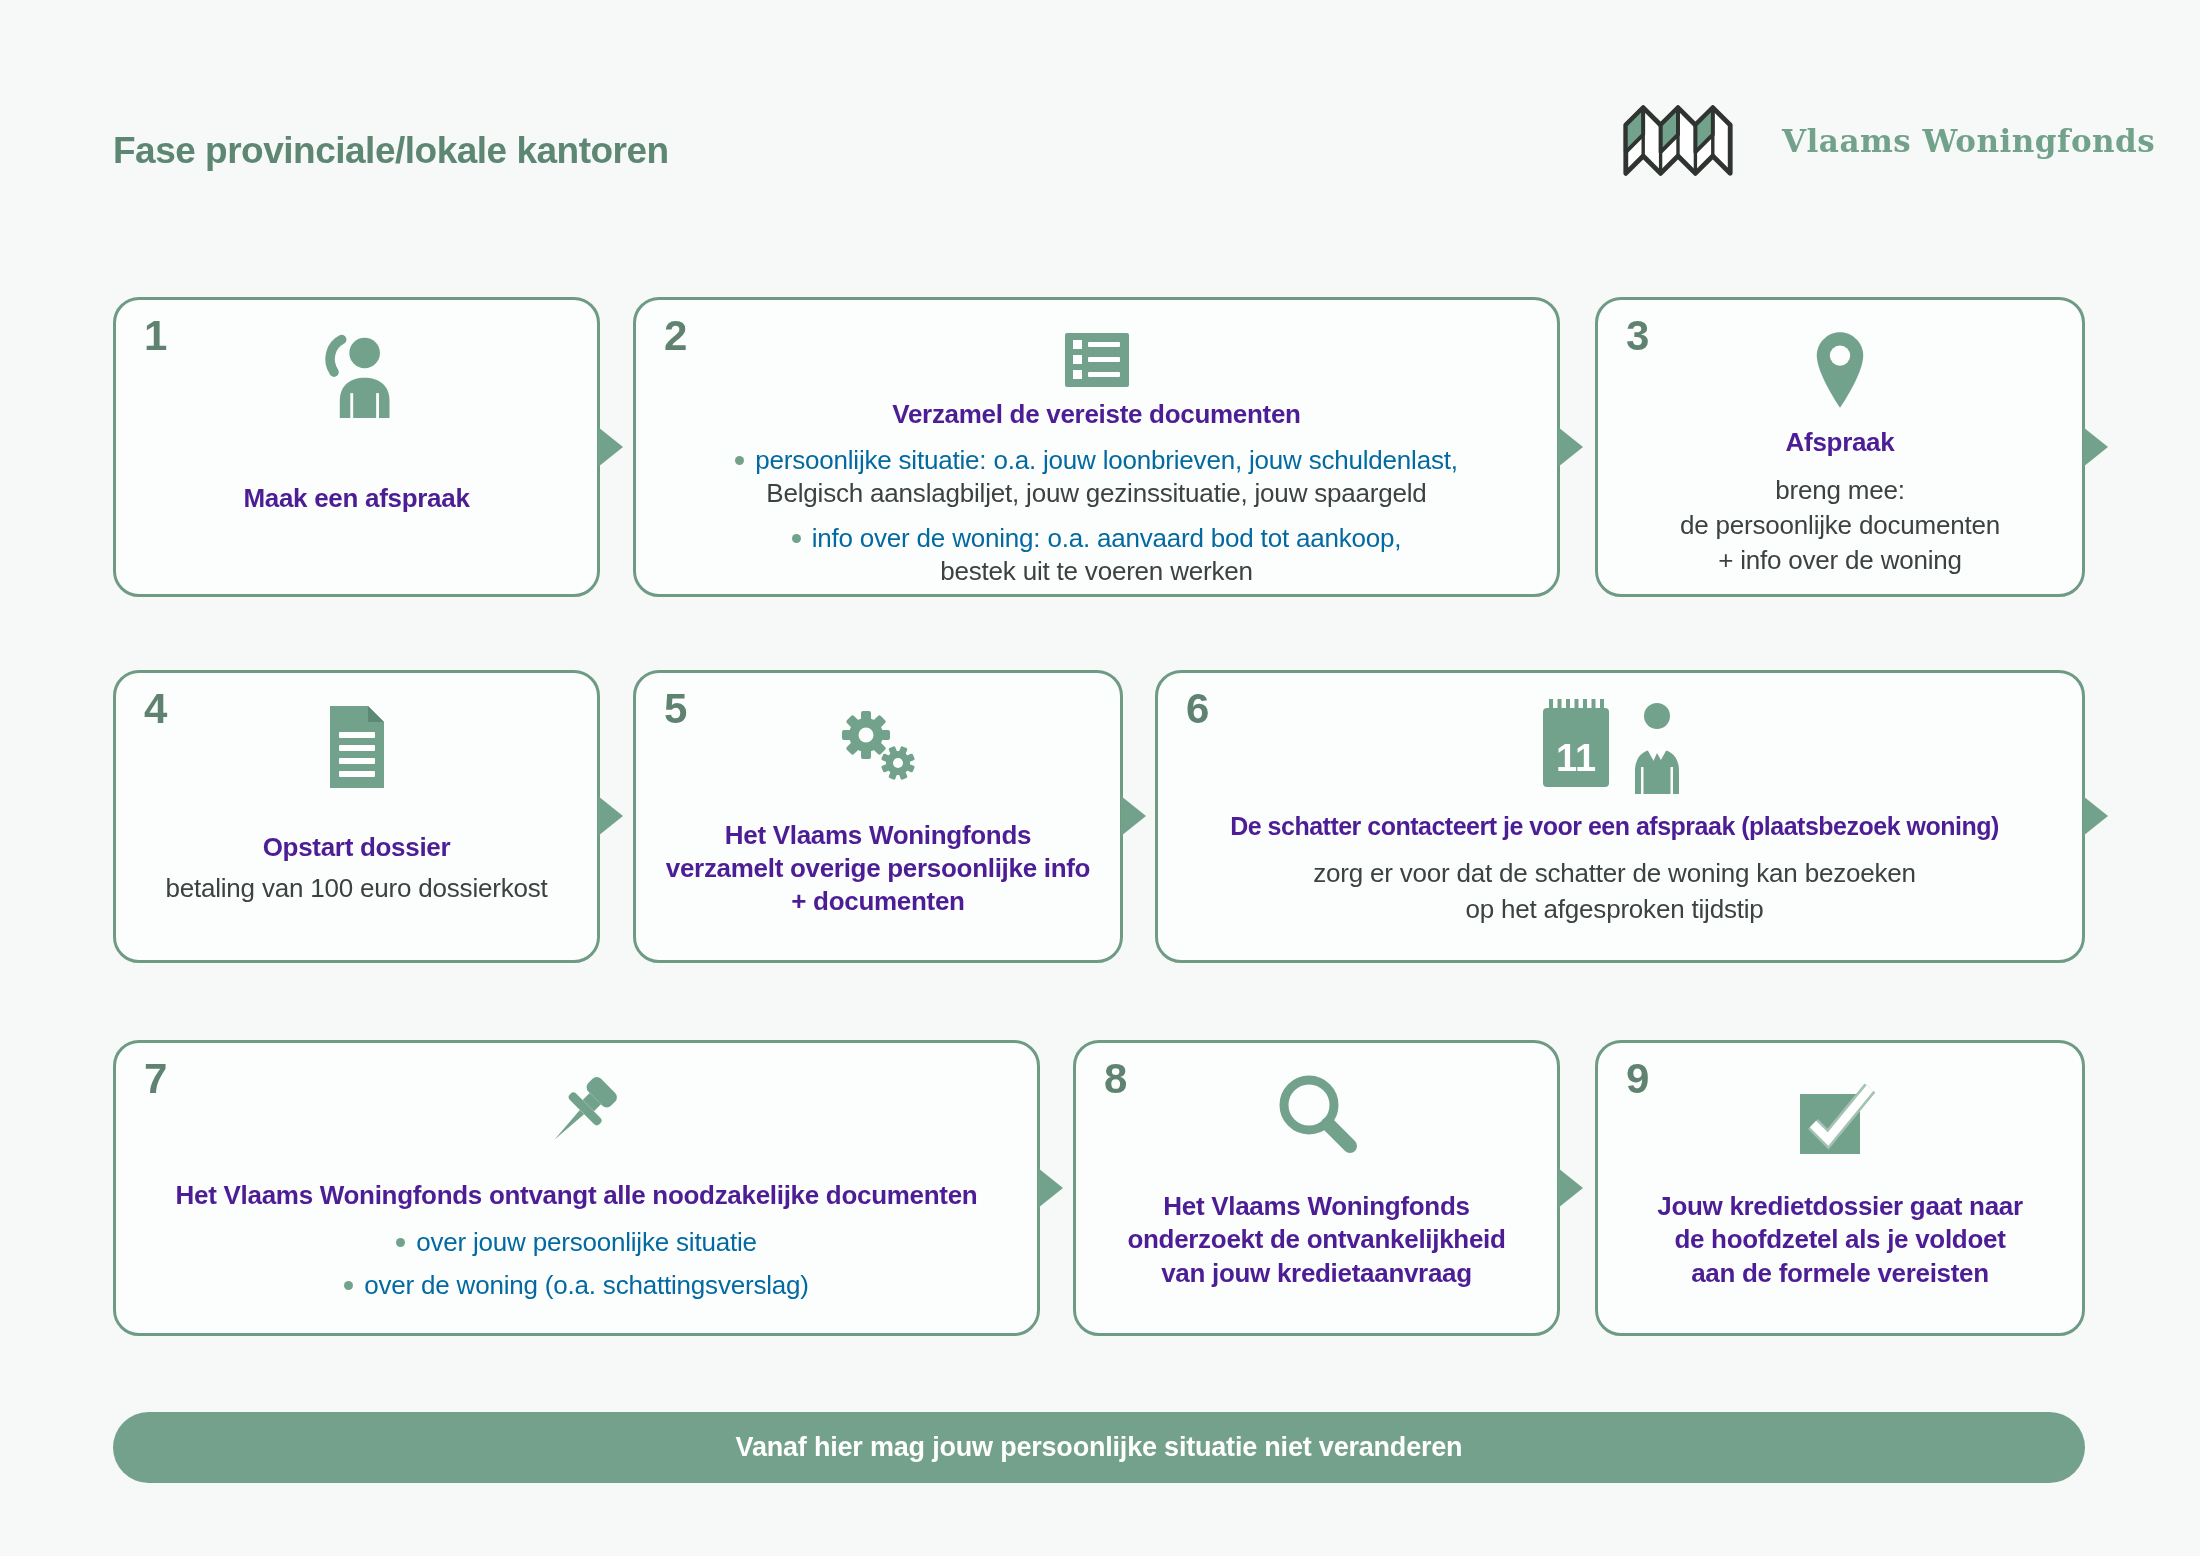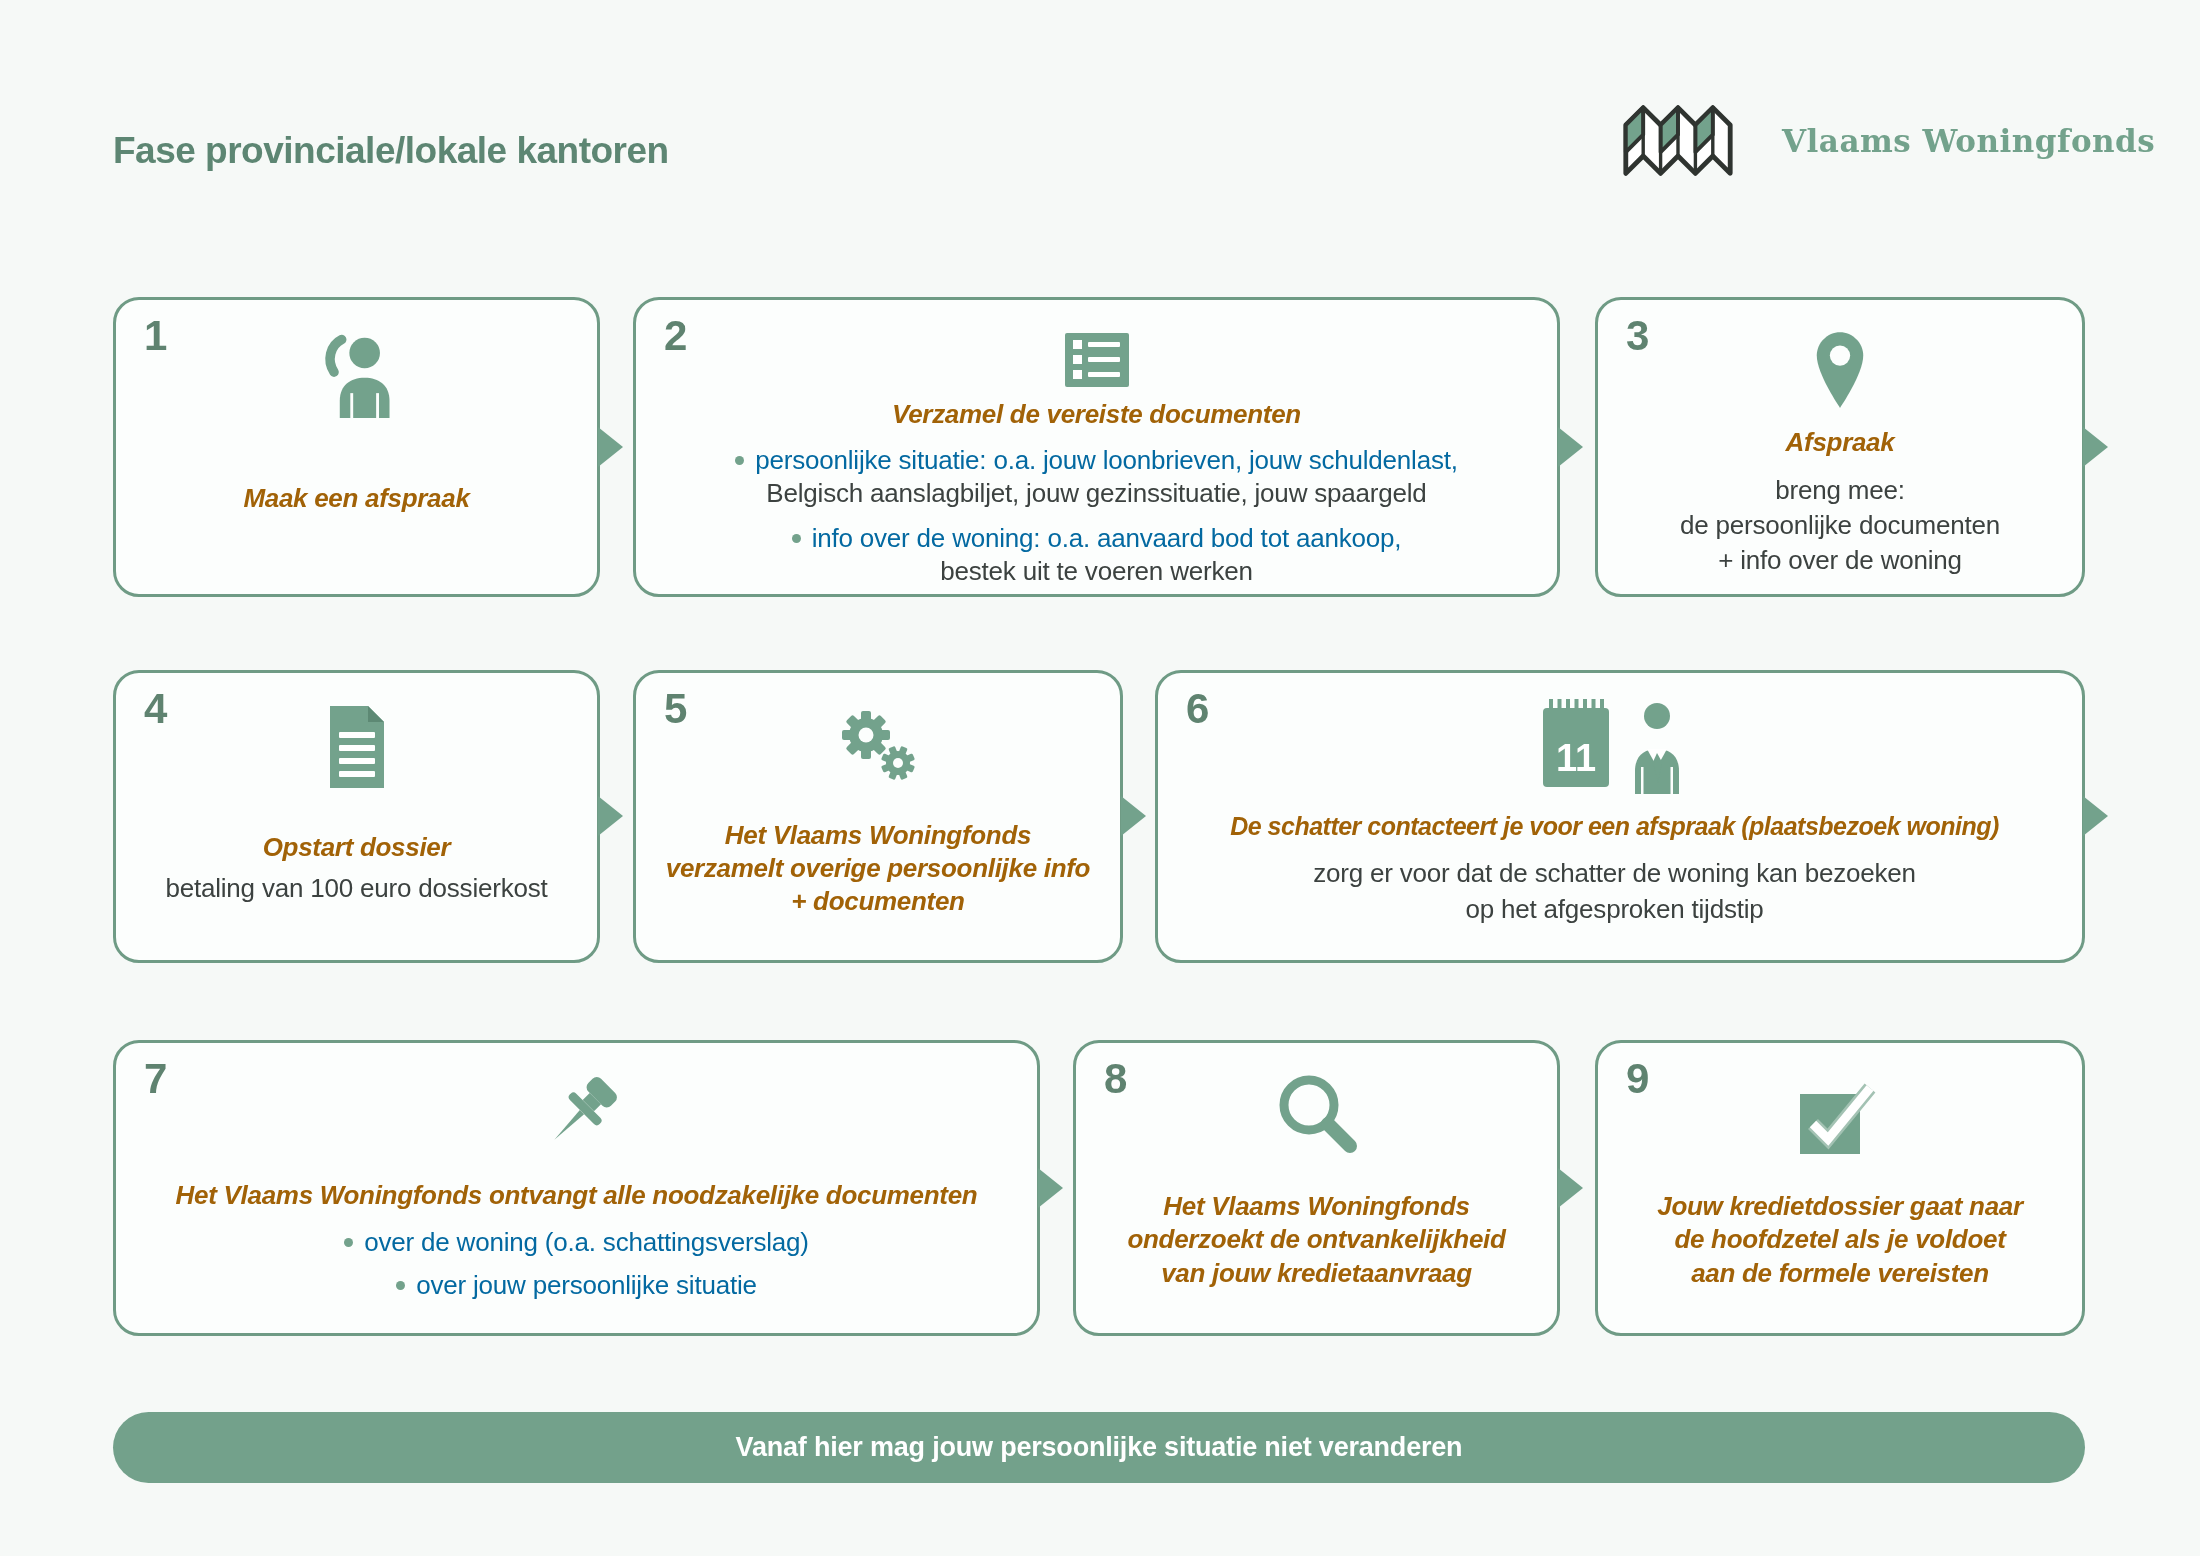--- a/index.html
+++ b/index.html
@@ -29,21 +29,21 @@
   .content{
     height:100%; display:flex; flex-direction:column; align-items:center;
     padding:22px 28px; box-sizing:border-box;
   }
   .content.tightpad{ padding-left:16px; padding-right:27px; }
   .icon-area{ height:104px; flex:0 0 auto; display:flex; align-items:center; justify-content:center; }
   .text-area{
     flex:1; display:flex; flex-direction:column; justify-content:center;
     align-items:center; text-align:center; width:100%;
   }
-  .box-title{ font-weight:bold; font-size:26px; color:#a16207; line-height:1.28; letter-spacing:-0.3px;font-style:italic; }
+  .box-title{ font-weight:bold; font-size:26px; color:#4c1d95; line-height:1.28; letter-spacing:-0.3px; }
   .box-title.tight{ font-size:25px; letter-spacing:-0.5px; }
   .box-line{ font-size:26px; color:#3c4240; line-height:1.35; letter-spacing:-0.2px; }
   .bullets{ display:flex; flex-direction:column; gap:12px; margin-top:14px; }
   .bullet{ display:flex; flex-direction:column; align-items:center; }
   .b1{ display:flex; align-items:center; gap:11px; font-size:26px; color:#0369a1; letter-spacing:-0.2px; }
   .b2{ font-size:26px; color:#3c4240; line-height:1.35; letter-spacing:-0.2px; }
   .dot{ width:9px; height:9px; border-radius:50%; background:#73a28c; flex:0 0 auto; }
   .mt14{ margin-top:14px; }
   .arrow{
     position:absolute; width:0; height:0;
@@ -249,27 +249,27 @@
             <polygon points="49,45 55,45 52,84"></polygon>
           </g>
         </svg>
       </div>
       <div class="text-area">
         <div class="box-title">Het Vlaams Woningfonds ontvangt alle noodzakelijke documenten</div>
         <div class="bullets">
           <div class="bullet">
             <div class="b1">
                 <span class="dot"></span>
-                <span>over de woning (o.a. schattingsverslag)</span>
+                <span>over jouw persoonlijke situatie</span>
               </div>
           </div>
           <div class="bullet">
             <div class="b1">
                 <span class="dot"></span>
-                <span>over jouw persoonlijke situatie</span>
+                <span>over de woning (o.a. schattingsverslag)</span>
               </div>
           </div>
         </div>
       </div>
     </div>
   </div>
 
   <div class="box" style="left:1073px; top:1040px; width:487px; height:296px;">
     <div class="num">8</div>
     <div class="content">

